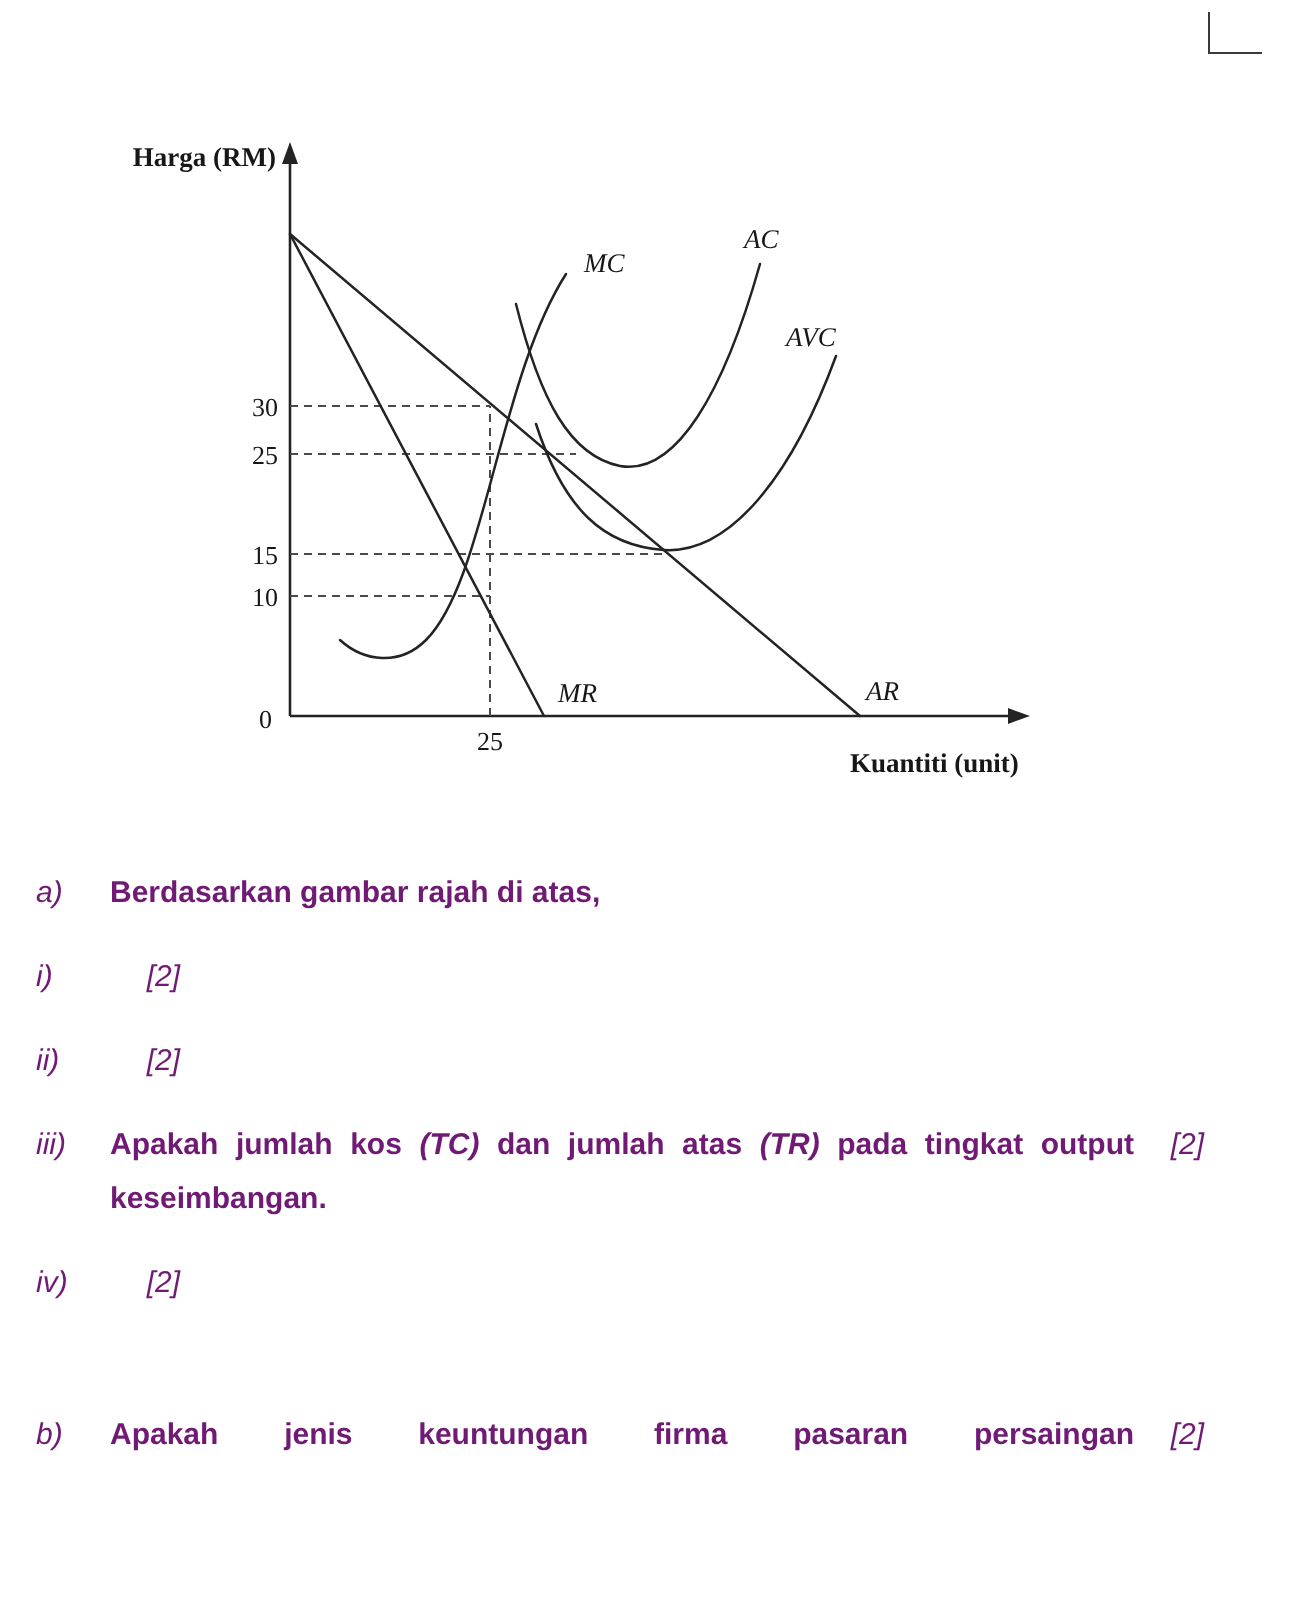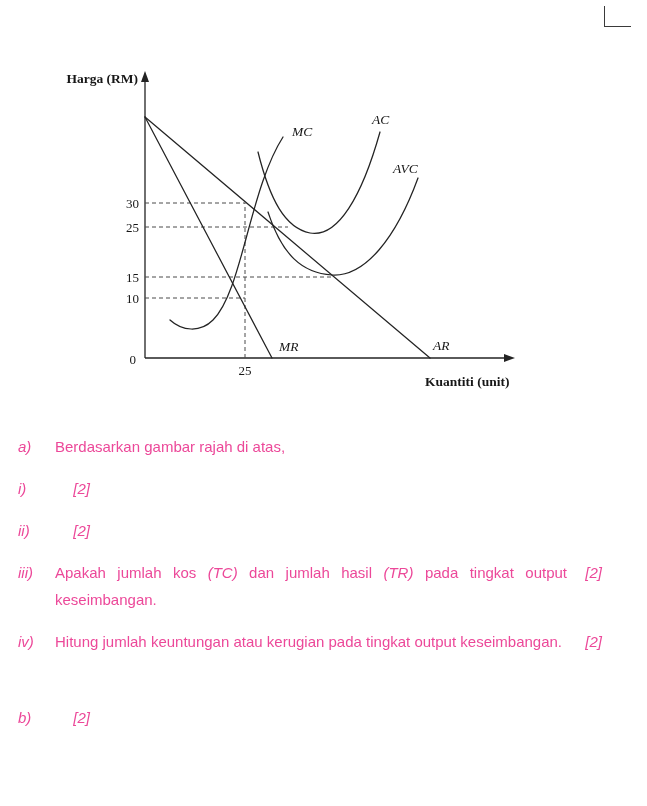--- a/index.html
+++ b/index.html
@@ -1,35 +1,35 @@
 <!DOCTYPE html>
 <html><head>
 <meta charset="utf-8">
 <style>
   html,body { margin:0; padding:0; background:#ffffff; }
   .page {
     position:relative; width:647px; height:806px; background:#ffffff;
-    font-family:"Liberation Sans", sans-serif; color:#ec4899; overflow:hidden;
+    font-family:"Liberation Sans", sans-serif; color:#701a75; overflow:hidden;
   }
   .corner-mark {
     position:absolute; top:6px; left:604px; width:26px; height:20px;
     border-left:1.6px solid #3a3a3a; border-bottom:1.6px solid #3a3a3a;
   }
   svg.graph { position:absolute; top:0; left:0; }
   svg.graph .curve { fill:none; stroke:#232323; stroke-width:1.25; stroke-linecap:round; }
   svg.graph .axis  { stroke:#232323; stroke-width:1.3; }
   svg.graph .dash  { stroke:#4a4a4a; stroke-width:1; stroke-dasharray:4,3; fill:none; }
   svg.graph text   { fill:#171717; font-family:"Liberation Serif", serif; }
   .axis-title  { font-size:13.5px; font-weight:bold; }
   .curve-label { font-size:13.5px; font-style:italic; }
   .tick-label  { font-size:13px; }
   .questions { position:absolute; top:433px; left:18px; width:584px; font-size:15px; line-height:27px; }
   .qrow   { display:flex; margin-bottom:15px; }
   .qlabel { flex:none; width:37px; font-style:italic; }
-  .qtext  { flex:1; text-align:justify; }
+  .qtext  { flex:1; text-align:justify;font-weight:bold; }
   .qmarks { flex:none; width:35px; text-align:right; font-style:italic; }
   .row-b  { margin-top:49px; }
   .force-justify { text-align:justify; text-align-last:justify; }
   .it { font-style:italic;margin-top:24px; }
 </style>
 </head>
 <body>
 
 <div class="page">
 
@@ -85,29 +85,29 @@
       <span class="qmarks">[2]</span>
     </div>
 
     <div class="qrow">
       <span class="qlabel">ii)</span>
       <span class="qmarks">[2]</span>
     </div>
 
     <div class="qrow">
       <span class="qlabel">iii)</span>
-      <span class="qtext"><span>Apakah jumlah kos </span><span class="it">(TC)</span><span> dan jumlah hasil </span><span class="it">(TR)</span><span> pada tingkat output keseimbangan.</span></span>
+      <span class="qtext"><span>Apakah jumlah kos </span><span class="it">(TC)</span><span> dan jumlah atas </span><span class="it">(TR)</span><span> pada tingkat output keseimbangan.</span></span>
       <span class="qmarks">[2]</span>
     </div>
 
     <div class="qrow">
       <span class="qlabel">iv)</span>
-      <span class="qtext">Hitung jumlah keuntungan atau kerugian pada tingkat output keseimbangan.</span>
       <span class="qmarks">[2]</span>
     </div>
 
     <div class="qrow row-b">
       <span class="qlabel">b)</span>
+      <span class="qtext force-justify">Apakah jenis keuntungan firma pasaran persaingan</span>
       <span class="qmarks">[2]</span>
     </div>
 
   </div>
 </div>
 
 </body></html>

